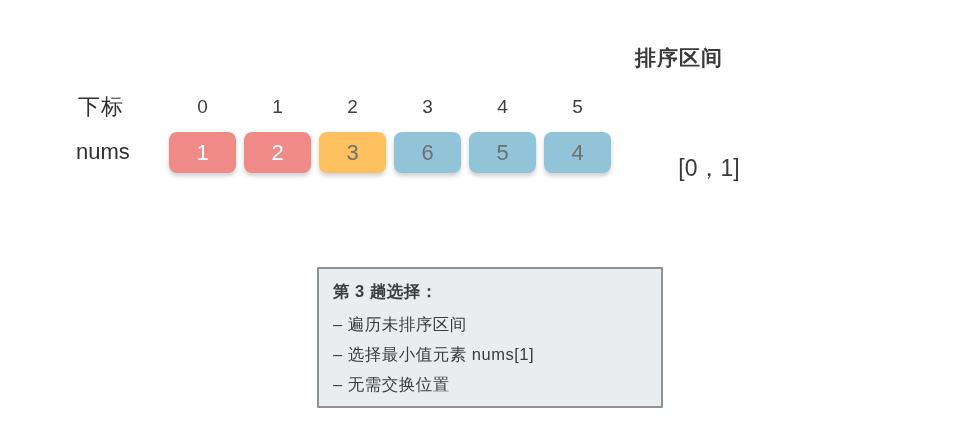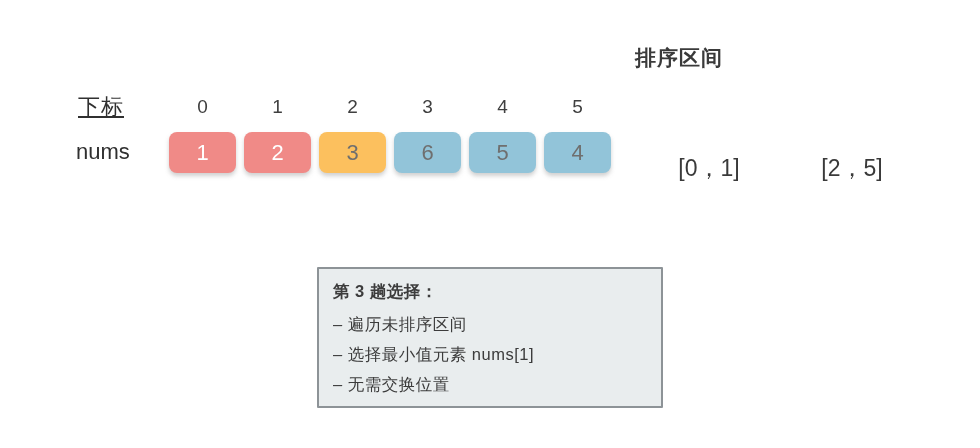--- a/index.html
+++ b/index.html
@@ -41,21 +41,21 @@
   .interval-value.sorted   { left: 639px; }
   .interval-value.unsorted { left: 782px; }
 
   
   .row-label {
     position: absolute;
     font-size: 22px;
     font-weight: 500;
     color: #303030;
   }
-  .row-label.index { left: 78px; top: 92px; letter-spacing: 1px; text-decoration: underline; }
+  .row-label.index { left: 78px; top: 92px; letter-spacing: 1px; }
   .row-label.nums  { left: 76px; top: 139px; }
 
   
   .index-row {
     position: absolute;
     left: 169px;
     top: 96px;
     display: flex;
     gap: 8px;
   }
@@ -141,21 +141,20 @@
       <div class="cell sorted">1</div>
       <div class="cell sorted">2</div>
       <div class="cell selected">3</div>
       <div class="cell unsorted">6</div>
       <div class="cell unsorted">5</div>
       <div class="cell unsorted">4</div>
     </div>
 
   <div class="interval-value sorted">[0，1]</div>
 
-  <div class="interval-value unsorted">[2，5]</div>
 
   <div class="note-box">
     <div class="note-title">第 3 趟选择：</div>
     <div>
         <div class="note-line">– 遍历未排序区间</div>
         <div class="note-line">– 选择最小值元素 nums[1]</div>
         <div class="note-line">– 无需交换位置</div>
       </div>
   </div>
 

